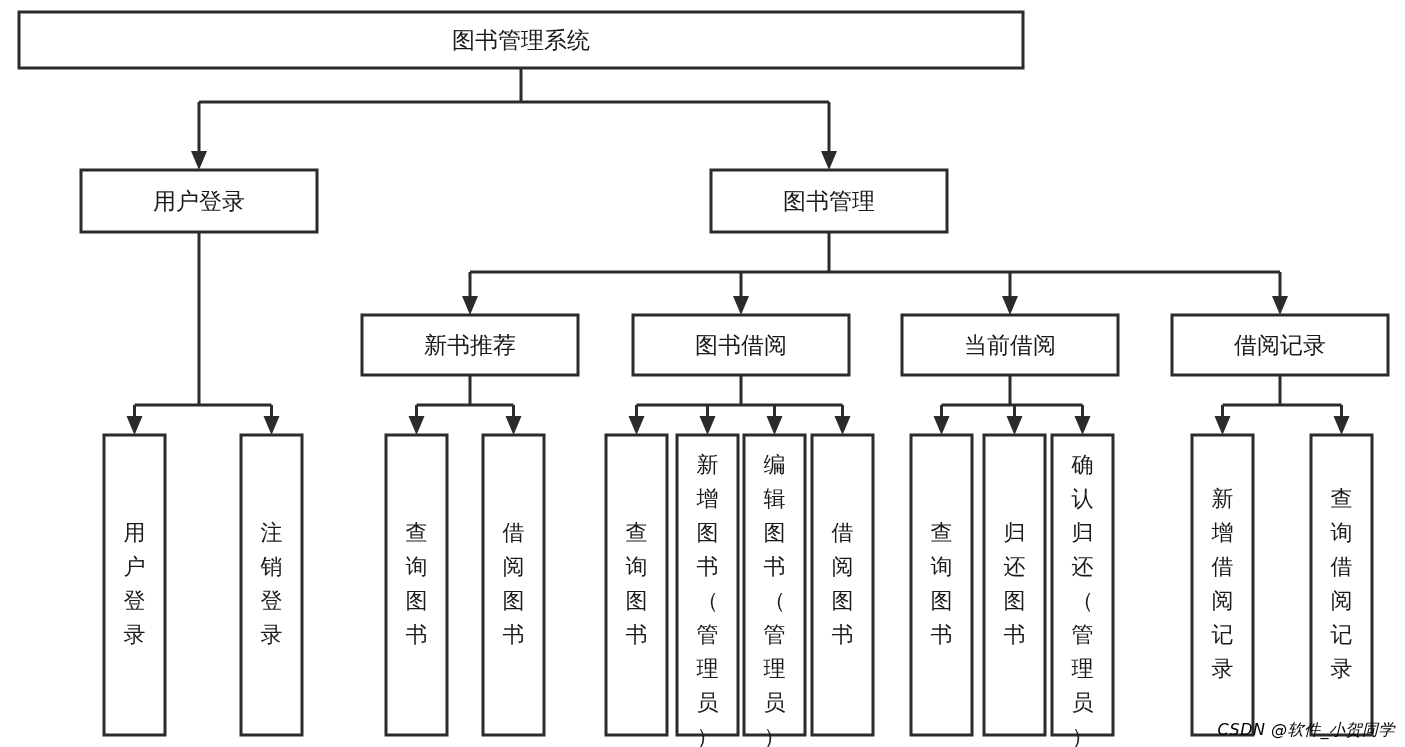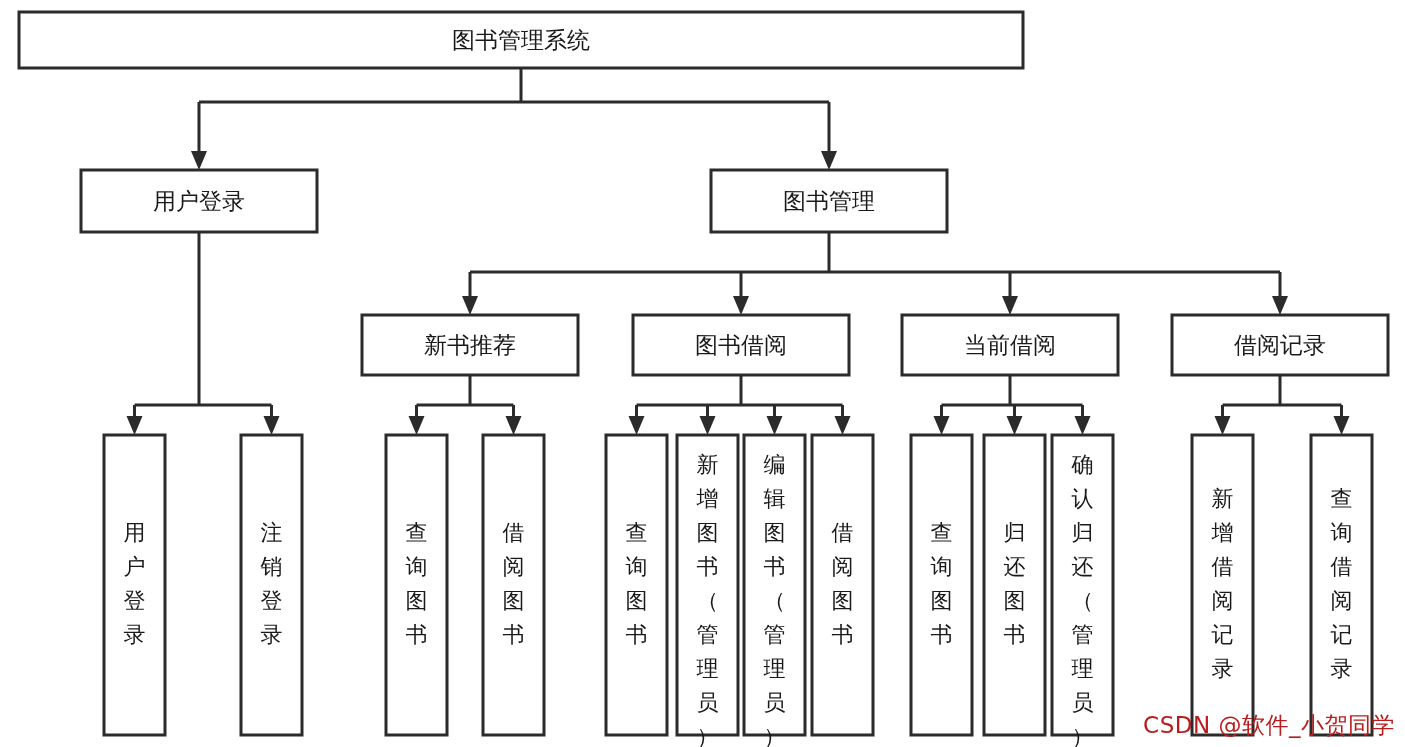--- a/index.html
+++ b/index.html
@@ -15,22 +15,22 @@
     font-family:"DejaVu Sans","Liberation Sans",sans-serif;
     fill:#1a1a1a;text-anchor:middle;dominant-baseline:middle;
   }
   .node-label.h{font-size:23px;}
   .node-label.v{font-size:22px;}
   .edge{stroke:#2b2b2b;stroke-width:3;fill:none;}
   .arrow-head{fill:#2b2b2b;stroke:none;}
   .watermark{
     position:absolute;right:10px;bottom:6px;
     font-family:"DejaVu Sans","Liberation Sans",sans-serif;
-    font-size:23px;color:#b91c1c;white-space:nowrap;
-    letter-spacing:.5px;user-select:none;
+    font-size:16px;color:#000000;white-space:nowrap;
+    letter-spacing:.5px;user-select:none;font-style:italic;
   }
 </style>
 </head>
 <body>
 
 <svg id="diagram" viewBox="0 0 1405 747">
   <g id="edges-layer">
       <path d="M 521 68 L 521 102" class="edge"></path>
       <path d="M 199 102 L 829 102" class="edge"></path>
       <path d="M 199 102 L 199 152" class="edge"></path>

